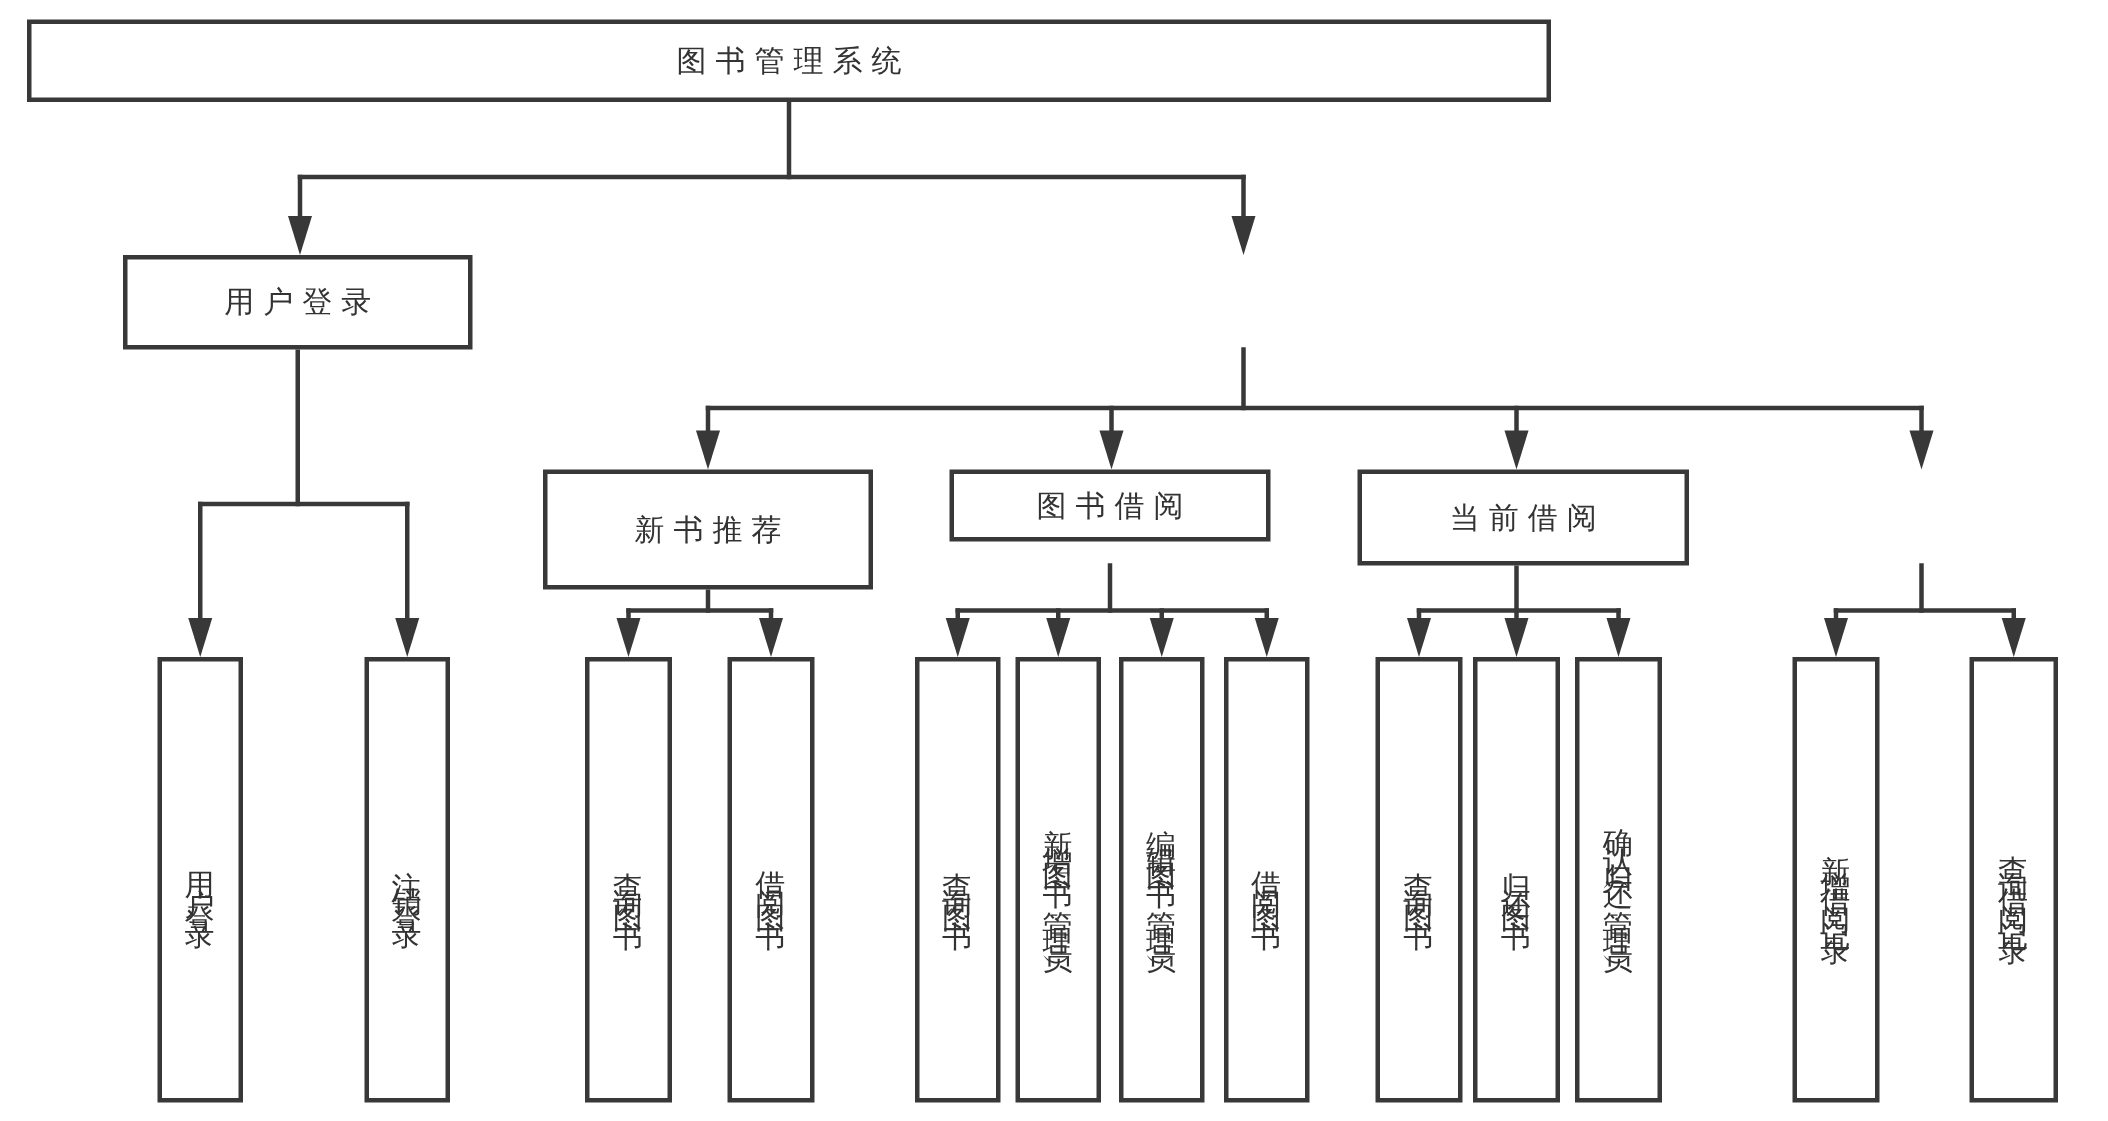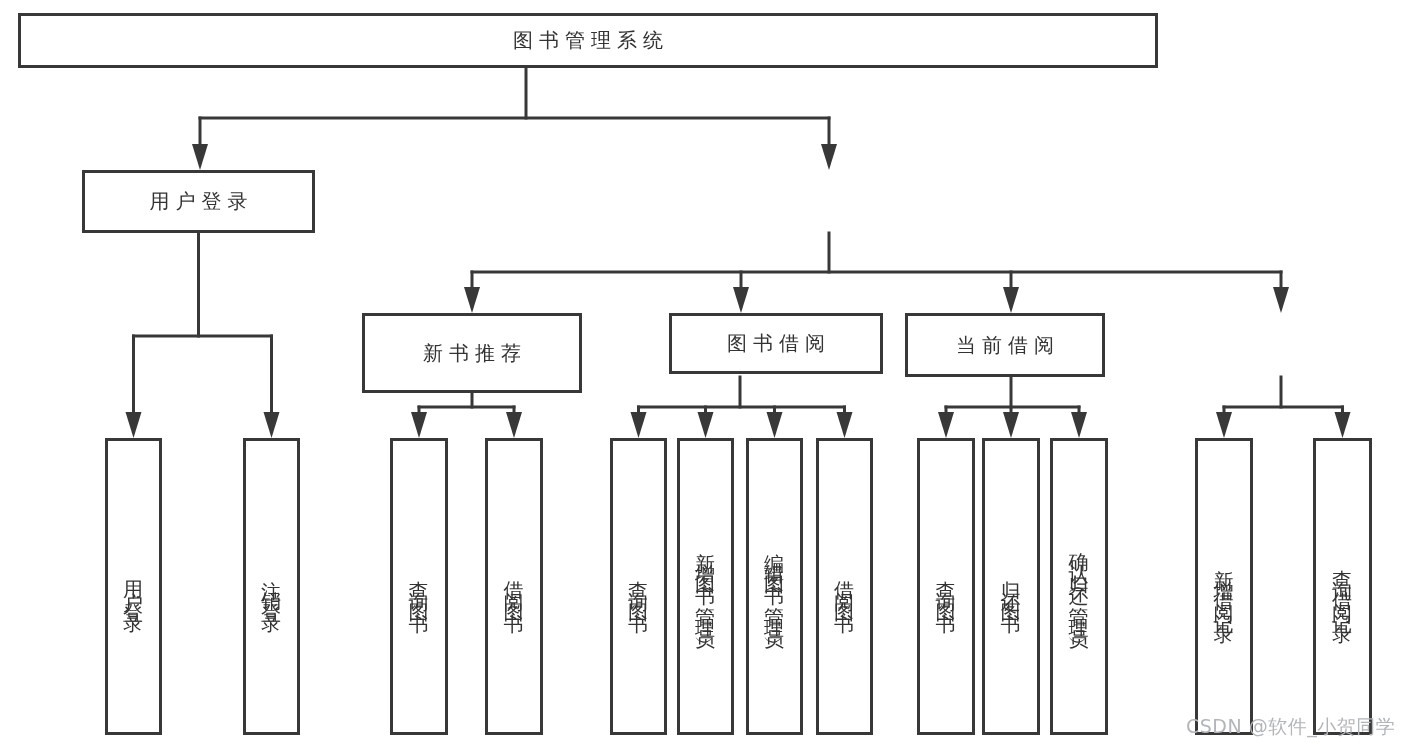--- a/index.html
+++ b/index.html
@@ -102,34 +102,33 @@
       <polygon points="938,412 954,412 946,438" fill="#383838"></polygon>
       <line x1="1011" y1="407" x2="1011" y2="414" stroke="#383838" stroke-width="3" stroke-linecap="square"></line>
       <polygon points="1003,412 1019,412 1011,438" fill="#383838"></polygon>
       <line x1="1079" y1="407" x2="1079" y2="414" stroke="#383838" stroke-width="3" stroke-linecap="square"></line>
       <polygon points="1071,412 1087,412 1079,438" fill="#383838"></polygon>
       <line x1="1224" y1="407" x2="1224" y2="414" stroke="#383838" stroke-width="3" stroke-linecap="square"></line>
       <polygon points="1216,412 1232,412 1224,438" fill="#383838"></polygon>
       <line x1="1342.5" y1="407" x2="1342.5" y2="414" stroke="#383838" stroke-width="3" stroke-linecap="square"></line>
       <polygon points="1334.5,412 1350.5,412 1342.5,438" fill="#383838"></polygon>
     </svg>
-  <div id="watermark">CSDN @软件_小贺同学</div>
-<div class="hbox" style="left: 18px; top: 13px; width: 1140px; height: 55px; justify-content: center;">
+<div class="hbox" style="left: 18px; top: 13px; width: 1016px; height: 55px; justify-content: center;">
       <span class="htext">图书管理系统</span>
     </div>
     <div class="hbox" style="left: 82px; top: 170px; width: 233px; height: 63px;">
       <span class="htext">用户登录</span>
     </div>
     <div class="hbox" style="left: 362px; top: 313px; width: 220px; height: 80px;">
       <span class="htext">新书推荐</span>
     </div>
-    <div class="hbox" style="left: 633px; top: 313px; width: 214px; height: 61px; margin-left: 36px;">
+    <div class="hbox" style="left: 633px; top: 313px; width: 214px; height: 48px;">
       <span class="htext">图书借阅</span>
     </div>
-    <div class="hbox" style="left: 905px; top: 313px; width: 200px; height: 64px;">
+    <div class="hbox" style="left: 905px; top: 313px; width: 221px; height: 64px;">
       <span class="htext">当前借阅</span>
     </div>
     <div class="vbox" style="left: 105px; top: 438px; width: 57px; height: 297px;">
       <span class="vtext">用户登录</span>
     </div>
     <div class="vbox" style="left: 243px; top: 438px; width: 57px; height: 297px;">
       <span class="vtext">注销登录</span>
     </div>
     <div class="vbox" style="left: 390px; top: 438px; width: 58px; height: 297px;">
       <span class="vtext">查询图书</span>

